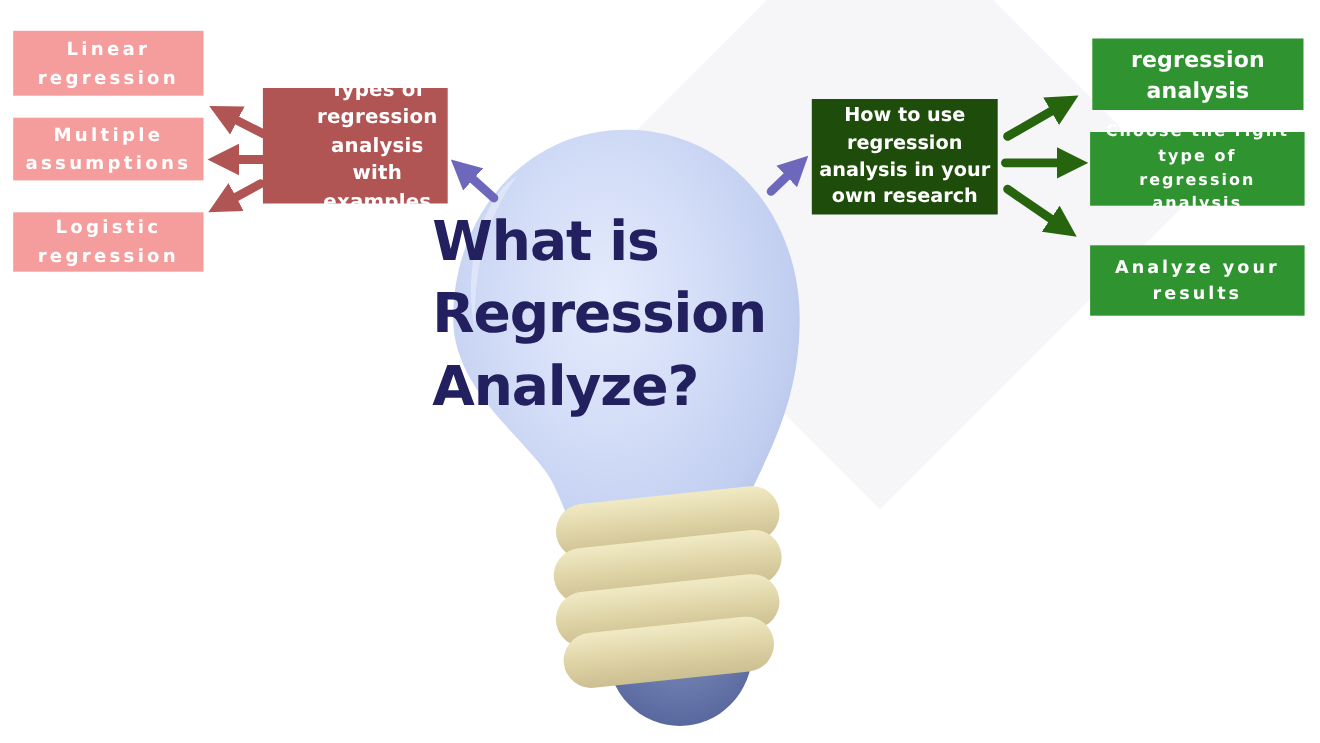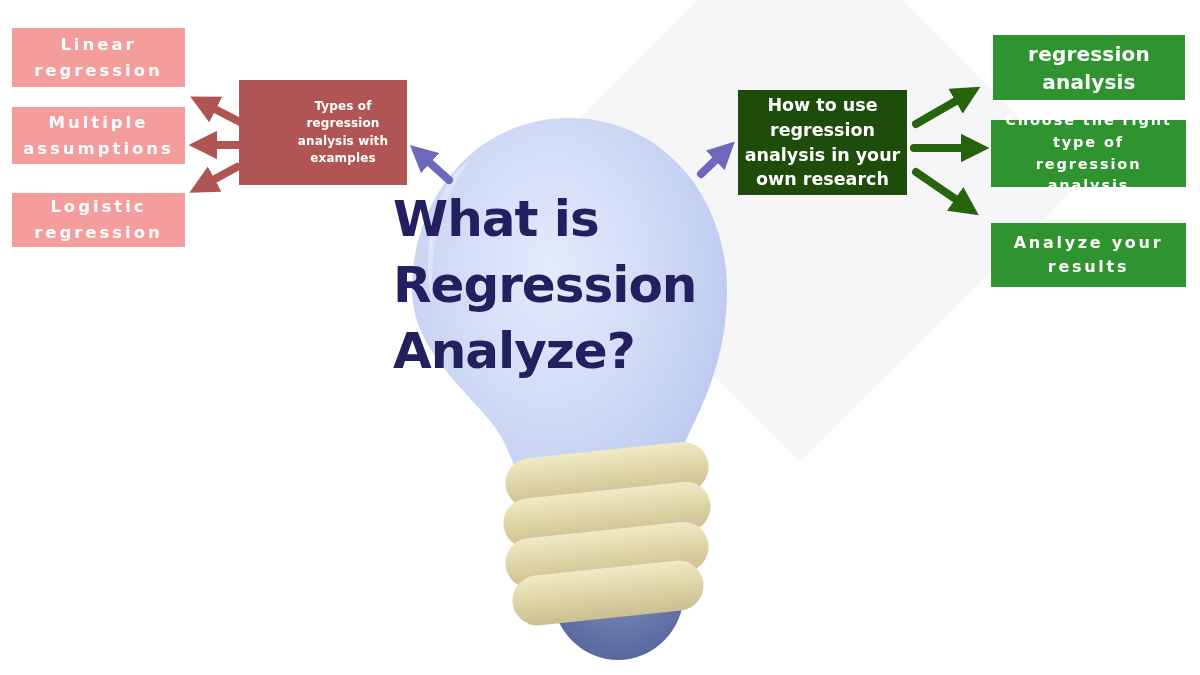--- a/index.html
+++ b/index.html
@@ -15,21 +15,21 @@
   }
   .art{position:absolute;left:0;top:0;z-index:1;}
   .box{
     position:absolute;z-index:2;display:flex;align-items:center;justify-content:center;
     text-align:center;color:#ffffff;font-weight:bold;box-sizing:border-box;padding:4px 6px;
   }
   .box span{white-space:pre-line;display:block;}
   .pink{background:var(--pink,#f59c9c);}
   .pink span{font-size:16.5px;line-height:1.55;letter-spacing:.18em;}
   .maroon-hub{background:var(--maroon,#b05454);}
-  .maroon-hub span{font-size:12px;line-height:1.42;letter-spacing:.01em;margin-left:40px;}
+  .maroon-hub span{font-size:18px;line-height:1.42;letter-spacing:.01em;margin-left:40px;}
   .greendark-hub{background:var(--green-dark,#1e4c0a);}
   .greendark-hub span{font-size:17.5px;line-height:1.42;}
   .green{background:var(--green-mid,#2f9430);}
   .green-plain span{font-size:20px;line-height:1.4;letter-spacing:.01em;}
   .green-spread span{font-size:14.5px;line-height:1.5;letter-spacing:.13em;}
   .green-spread-lg span{font-size:16px;line-height:1.5;letter-spacing:.17em;}
   .title{
     position:absolute;left:393px;top:186px;width:355px;z-index:2;
     text-align:left;color:var(--navy,#232060);font-weight:bold;
     font-size:50px;line-height:66px;letter-spacing:-1px;

